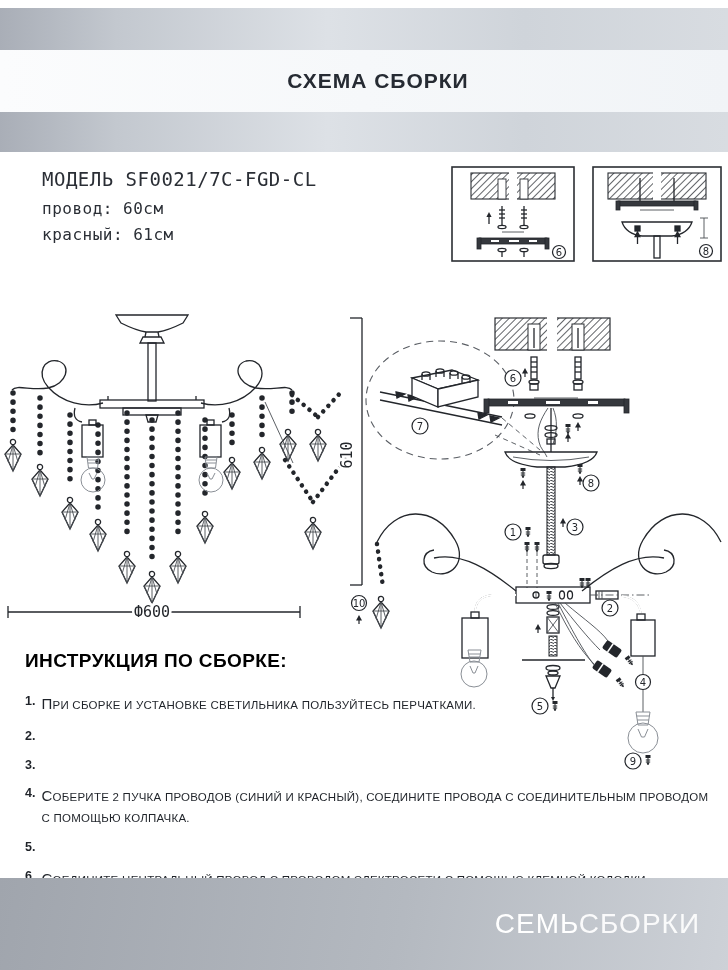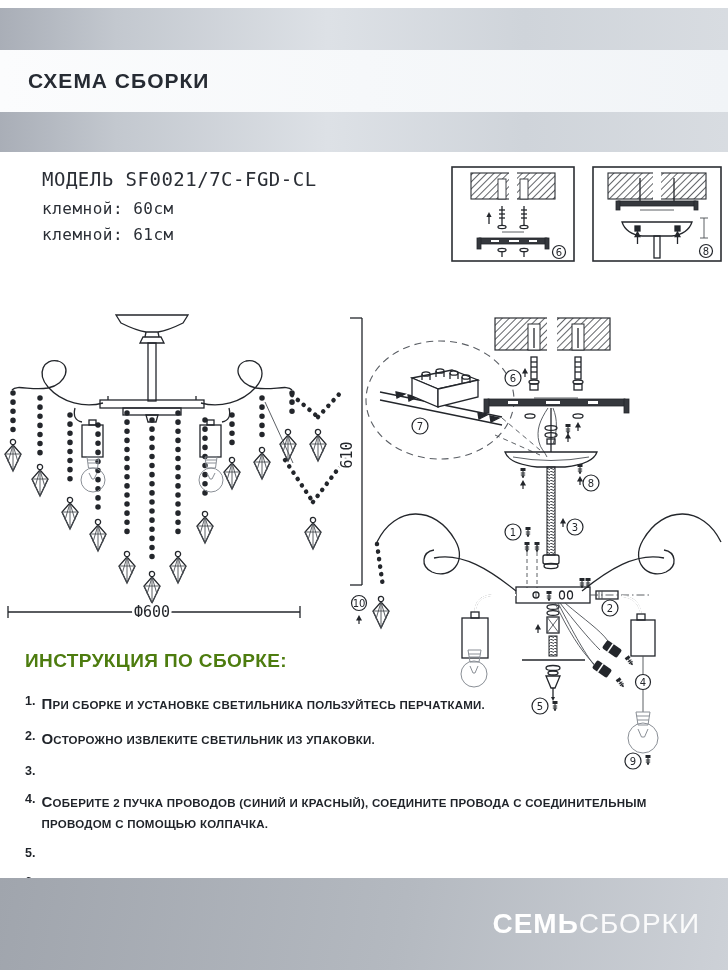--- a/index.html
+++ b/index.html
@@ -4,37 +4,37 @@
 <style>
   html,body{margin:0;padding:0;background:#ffffff;}
   body{width:728px;height:970px;position:relative;overflow:hidden;
        font-family:"Liberation Sans",sans-serif;color:#23272e;}
   
   .band-silver{position:absolute;left:0;width:728px;
        background:linear-gradient(90deg,#a9aeb7 0%,#c3c8cf 16%,#dde1e6 45%,#cfd4da 72%,#d8dce1 100%);}
   .band-top1{top:8px;height:42px;}
   .band-top2{top:112px;height:40px;}
   .title-band{position:absolute;left:0;top:50px;width:728px;height:62px;
-       background:linear-gradient(90deg,#fbfcfd,#f1f4f7);display:flex;align-items:center;}
+       background:linear-gradient(90deg,#fbfcfd,#f1f4f7);display:flex;align-items:center;justify-content:center;}
   .page-title{font-size:21px;font-weight:700;letter-spacing:1px;color:#262b33;padding-left:28px;}
   .footer-band{position:absolute;left:0;top:878px;width:728px;height:92px;
        background:linear-gradient(100deg,#a0a5ad 0%,#b4b9c0 55%,#cdd1d7 100%);}
   .brand{position:absolute;right:28px;top:908px;font-size:28px;color:#ffffff;letter-spacing:1px;}
-  .brand b{font-weight:700;}
+  .brand b{font-weight:400;}
   .brand span.lite{font-weight:400;opacity:.92;}
   
   .model-block{position:absolute;left:42px;top:168px;font-family:"DejaVu Sans Mono",monospace;color:#2a2e35;}
   .model-name{font-size:19px;letter-spacing:.5px;margin-bottom:9px;text-align:right;}
   .model-line{font-size:16px;letter-spacing:.5px;margin-bottom:7px;}
   
   .instr{position:absolute;left:25px;top:650px;width:690px;}
-  .instr-heading{font-size:19px;font-weight:700;letter-spacing:.4px;margin-bottom:20px;color:#4d7c0f;}
+  .instr-heading{font-size:19px;font-weight:700;letter-spacing:.4px;margin-bottom:20px;color:#000000;}
   .instr-item{display:flex;gap:6px;margin-bottom:10px;color:#1f2329;}
   .instr-num{font-size:12.5px;font-weight:700;line-height:1.5;flex:0 0 auto;}
-  .instr-text{font-size:11.5px;font-weight:700;text-transform:uppercase;
+  .instr-text{font-size:11.5px;font-weight:400;text-transform:uppercase;
       letter-spacing:.25px;line-height:1.65;}
   .instr-text::first-letter{font-size:15px;}
   
   svg{position:absolute;overflow:visible;}
   .ln{stroke:#23262b;fill:none;stroke-width:1.3;}
   .thin{stroke:#4a4e54;fill:none;stroke-width:.9;}
   .gray{stroke:#8a8f96;fill:none;stroke-width:1;}
   .beads{stroke:#23262b;stroke-width:5.5;stroke-linecap:round;stroke-dasharray:0.1 9;fill:none;}
   .beads-s{stroke:#23262b;stroke-width:4.5;stroke-linecap:round;stroke-dasharray:0.1 7.5;fill:none;}
   .callout{stroke:#23262b;stroke-width:1.2;fill:#ffffff;}
@@ -47,22 +47,22 @@
 <body>
 
 <div class="band-silver band-top1"></div>
 <div class="title-band">
   <div class="page-title">СХЕМА СБОРКИ</div>
 </div>
 <div class="band-silver band-top2"></div>
 
 <div class="model-block">
   <div class="model-name">МОДЕЛЬ SF0021/7C-FGD-CL</div>
-  <div class="model-line">клемной: 60см</div>
-  <div class="model-line">клемной: 61см</div>
+  <div class="model-line">провод: 60см</div>
+  <div class="model-line">красный: 61см</div>
 </div>
 
 <svg style="left:0;top:295px;" width="370" height="335" viewBox="0 0 370 335">
   <defs>
     <g id="pendL">
       <path class="ln" d="M0,0 L8,9 L0,26 L-8,9 Z" stroke-width="1.1"></path>
       <path class="thin" d="M0,0 L0,26 M-8,9 L8,9 M0,0 L-5,17 M0,0 L5,17 M-8,9 L0,26 M8,9 L0,26"></path>
       <circle class="ln" cx="0" cy="-3" r="2.6" stroke-width="1"></circle>
     </g>
   </defs>
@@ -494,21 +494,20 @@
 </svg>
 
 <div class="instr">
   <div class="instr-heading">ИНСТРУКЦИЯ ПО СБОРКЕ:</div>
   <div class="instr-item">
     <span class="instr-num">1.</span>
     <div class="instr-text">При сборке и установке светильника пользуйтесь перчатками.</div>
   </div>
   <div class="instr-item">
     <span class="instr-num">2.</span>
-    <div class="instr-text">Осторожно извлеките светильник из упаковки.</div>
   </div>
   <div class="instr-item">
     <span class="instr-num">3.</span>
   </div>
   <div class="instr-item">
     <span class="instr-num">4.</span>
     <div class="instr-text">Соберите 2 пучка проводов (синий и красный), соедините провода с соединительным проводом с помощью колпачка.</div>
   </div>
   <div class="instr-item">
     <span class="instr-num">5.</span>

